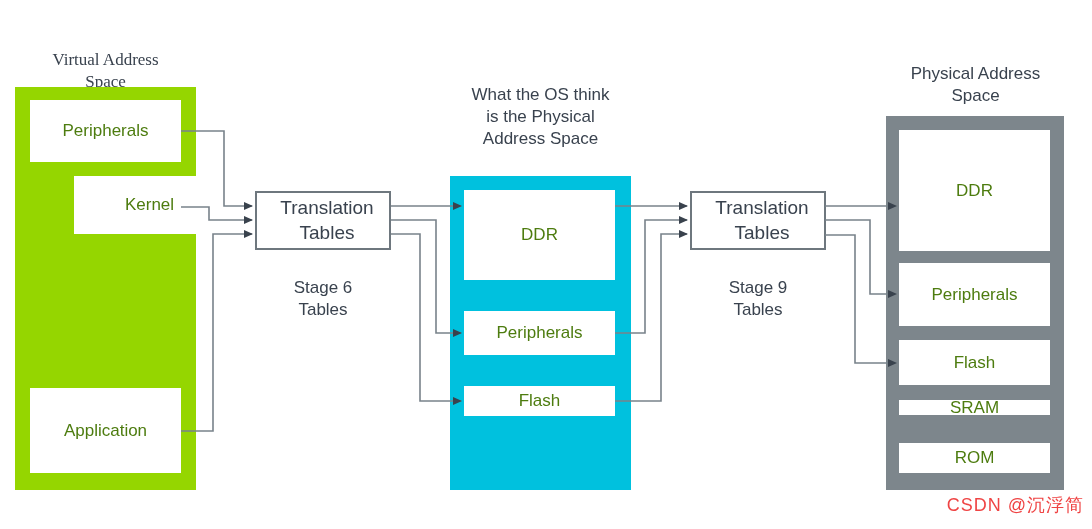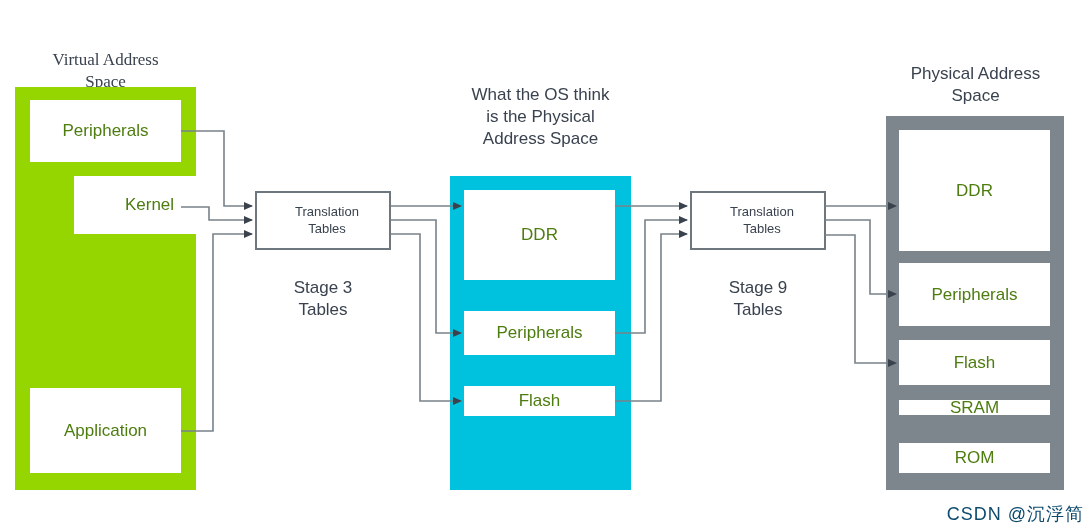--- a/index.html
+++ b/index.html
@@ -52,21 +52,21 @@
     width: 136px;
     height: 59px;
     top: 191px;
     background: #ffffff;
     border: 2px solid #6E777E;
     display: flex;
     align-items: center;
     justify-content: center;
     text-align: center;
     white-space: pre-line;
-    font-size: 13px;
+    font-size: 19px;
     line-height: 1.28;
     padding-left: 8px;
   }
   .tt1 { left: 255px; }
   .tt2 { left: 690px; }
   .caption {
     position: absolute;
     width: 136px;
     top: 277px;
     text-align: center;
@@ -81,23 +81,23 @@
   .t-physical { left: 880px; top: 63px;  width: 191px; text-align: center; }
   .overlay {
     position: absolute;
     left: 0; top: 0;
     width: 1092px; height: 529px;
     pointer-events: none;
   }
   .watermark {
     position: absolute;
     right: 8px;
-    bottom: 3px;
+    bottom: 12px;
     font-size: 18px;
-    color: #0c4a6e;
+    color: #ef4444;
     letter-spacing: 1px;
     text-shadow: 1px 1px 0 #ffffff;
   }
 </style>
 </head>
 <body>
 
 <div class="canvas">
 
   <div class="title t-virtual">Virtual Address
@@ -111,21 +111,21 @@
   <div class="panel green"></div>
   <div class="panel cyan"></div>
   <div class="panel gray"></div>
 
   <div class="wbox v-peripherals">Peripherals</div>
   <div class="wbox v-kernel">Kernel</div>
   <div class="wbox v-application">Application</div>
 
   <div class="ttbox tt1">Translation
 Tables</div>
-  <div class="caption cap1">Stage 3
+  <div class="caption cap1">Stage 6
 Tables</div>
 
   <div class="wbox c-ddr">DDR</div>
   <div class="wbox c-peripherals">Peripherals</div>
   <div class="wbox c-flash">Flash</div>
 
   <div class="ttbox tt2">Translation
 Tables</div>
   <div class="caption cap2">Stage 9
 Tables</div>

